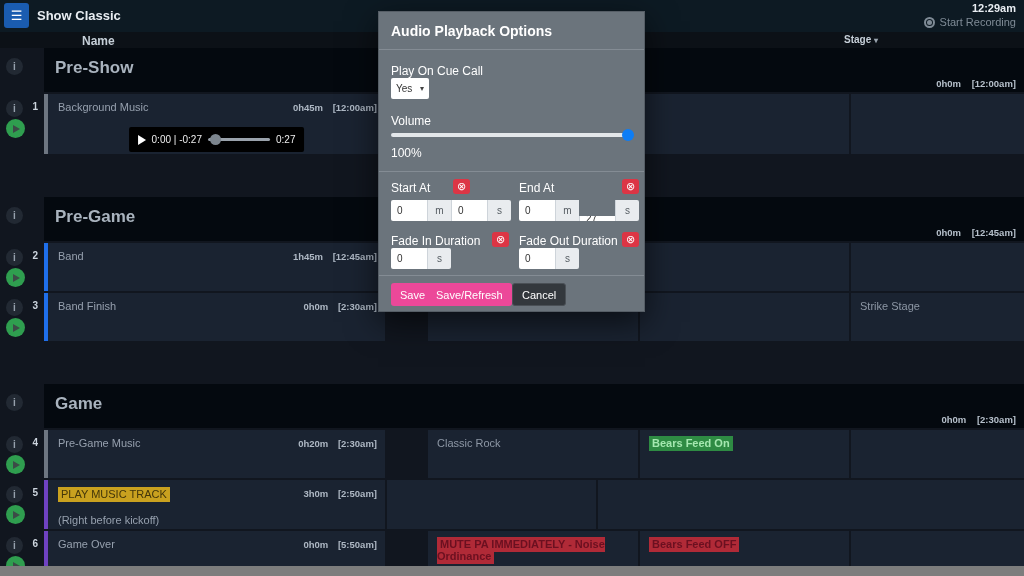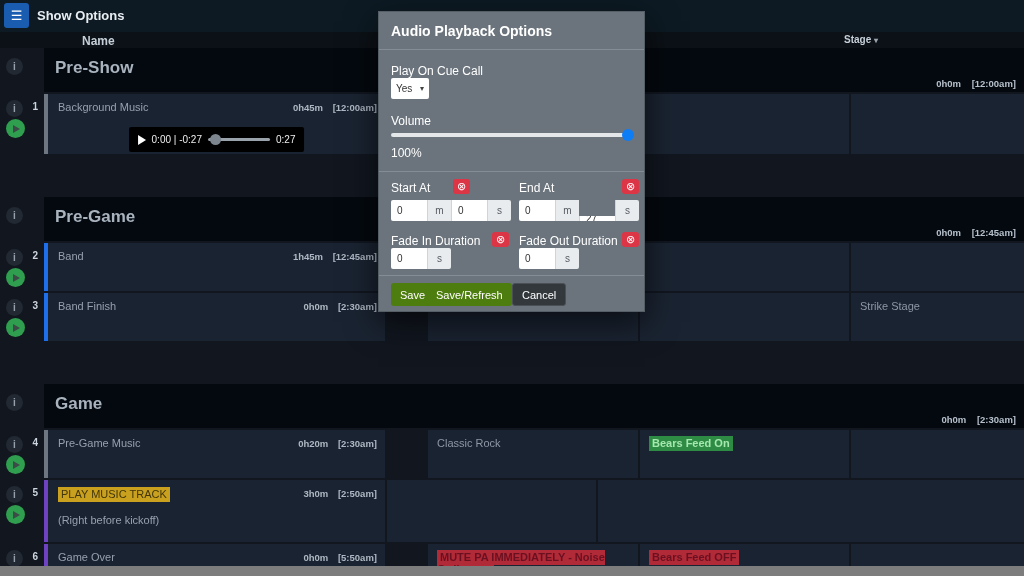--- a/index.html
+++ b/index.html
@@ -47,21 +47,21 @@
 
   .cells { flex:1; display:flex; gap:2px; }
   .cell { background:#1a2331; position:relative; }
   .cell-name { width:341px; border-left:4px solid #6e7681; }
   .cell-2 { width:210px;margin-left:41px; }
   .cell-3 { width:209px; }
   .cell-stage { flex:1; }
   .acc-gray  { border-left-color:#6e7681; }
   .acc-blue  { border-left-color:#1f6feb; }
   .acc-purple{ border-left-color:#6f42c1; }
-  .h60 .cell { height:60px; } .h48 .cell { height:48px; } .h49 .cell { height:62px; }
+  .h60 .cell { height:60px; } .h48 .cell { height:48px; } .h49 .cell { height:49px; }
 
   .cell-head { display:flex; justify-content:space-between; align-items:flex-start; padding:7px 8px 0 10px; }
   .row-name { font-size:11px; color:#96a0ae; }
   .row-dur { font-size:9.5px; font-weight:bold; color:#aeb8c4; white-space:nowrap; padding-top:1px; }
   .row-dur .t2 { margin-left:7px; }
   .row-sub { position:absolute; left:10px; top:34px; font-size:11px; color:#96a0ae; }
   .note { padding:7px 9px 0 9px; font-size:11px; color:#8d97a5; }
   .hl-yellow { background:#c9a11f; color:#43360a; padding:1px 3px 2px 3px; }
   .hl-green  { background:#2e8b43; color:#a5e8b0; font-weight:bold; padding:1px 3px 2px 3px; }
   .hl-red    { background:#b02a37; color:#6b1020; font-weight:bold; padding:1px 3px 2px 3px; }
@@ -94,31 +94,38 @@
   .igroup input { width:36px; border:none; background:#fff; border-radius:2px 0 0 2px; padding:0 6px;
                   font-size:10px; color:#333; font-family:inherit; }
   .igroup .addon { width:24px; background:#e9ecef; border-left:1px solid #ced4da; color:#555c62; font-size:10px;
                    display:flex; align-items:center; justify-content:center; }
   .igroup .mid { border-radius:0; border-left:1px solid #ced4da; }
   .igroup .addon:last-child { border-radius:0 2px 2px 0; }
   .m-sep1 { position:absolute; left:0; top:159px; width:100%; border-top:1px solid #848c94; }
   .m-sep2 { position:absolute; left:0; top:263px; width:100%; border-top:1px solid #848c94; }
   .m-btn { position:absolute; top:271px; height:23px; border:none; border-radius:3px; color:#fff; font-size:11px;
            padding:0 9px; font-family:inherit; cursor:pointer; }
-  .btn-blue { background:#4d7c0f; }
+  .btn-blue { background:#ec4899; }
   .btn-dark { background:#33383d; border:1px solid #4a5056; }
 </style>
 </head>
 <body>
 
 <div class="topbar">
   <div class="menu-btn">
     <span>☰</span>
   </div>
-  <div class="app-title">Show Options</div>
+  <div class="app-title">Show Classic</div>
+  <div class="topbar-right">
+    <div class="clock">12:29am</div>
+    <div class="record">
+      <span class="record-icon"></span>
+      <span>Start Recording</span>
+    </div>
+  </div>
 </div>
 
 <div class="colheader">
   <span class="name-h">Name</span>
   <span class="stage-h">
     <span>Stage</span>
     <span class="caret">▾</span>
   </span>
 </div>
 

